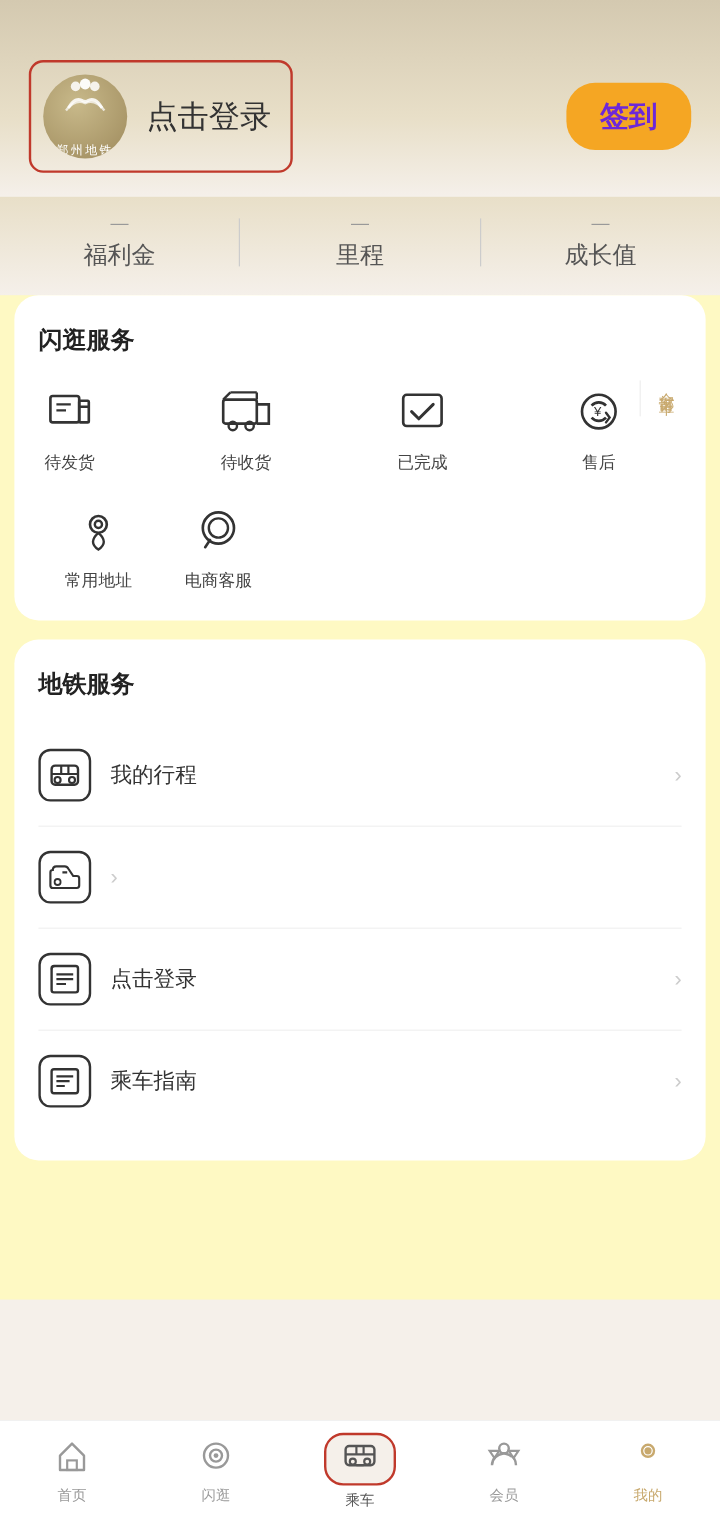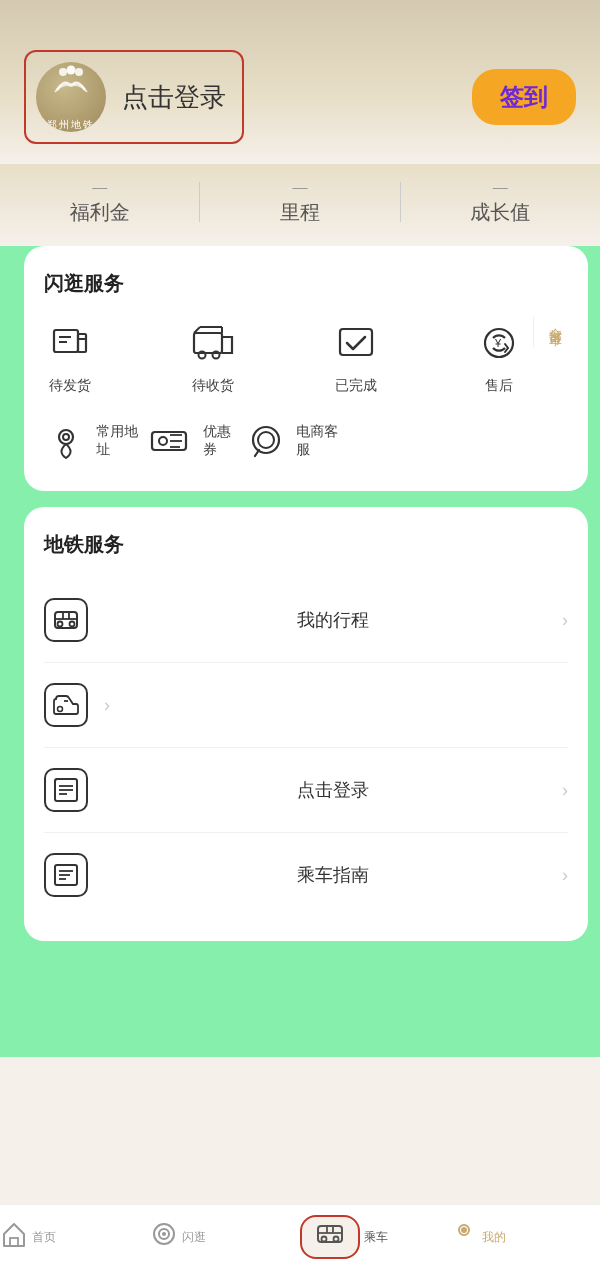--- a/index.html
+++ b/index.html
@@ -87,22 +87,22 @@
       color: #555;
     }
     .stat-divider {
       width: 1px;
       background: #ccc;
       margin: 4px 0;
     }
 
     
     .main-content {
-      background: #86efac;
-      padding: 0 0 100px 12px;
+      background: #fef9c3;
+      padding: 0 0 100px 0;
     }
 
     
     .card {
       background: #fff;
       border-radius: 20px;
       margin: 0 12px 16px 12px;
       padding: 24px 20px;
     }
 
@@ -170,21 +170,21 @@
 
     
     .service-row {
       display: flex;
       gap: 0;
       margin-top: 20px;
       justify-content: flex-start;
     }
     .service-item {
       display: flex;
-      flex-direction: row;
+      flex-direction: column;
       align-items: center;
       gap: 8px;
       cursor: pointer;
       width: 100px;
     }
     .service-icon {
       width: 52px;
       height: 52px;
       display: flex;
       align-items: center;
@@ -202,25 +202,23 @@
       display: flex;
       flex-direction: column;
       gap: 0;
     }
     .metro-item {
       display: flex;
       align-items: center;
       padding: 20px 0;
       border-bottom: 1px solid #f0f0f0;
       cursor: pointer;
-      text-align: center;
     }
     .metro-item:last-child {
       border-bottom: none;
-      gap: 44px;
     }
     .metro-item-icon {
       width: 44px;
       height: 44px;
       border: 2px solid #333;
       border-radius: 10px;
       display: flex;
       align-items: center;
       justify-content: center;
       font-size: 22px;
@@ -246,21 +244,21 @@
       background: #fff;
       display: flex;
       justify-content: space-around;
       align-items: center;
       padding: 10px 0 16px 0;
       border-top: 1px solid #eee;
       z-index: 100;
     }
     .nav-item {
       display: flex;
-      flex-direction: row;
+      flex-direction: column;
       align-items: center;
       gap: 4px;
       cursor: pointer;
       flex: 1;
     }
     .nav-icon {
       font-size: 26px;
       color: #999;
     }
     .nav-icon.active {
@@ -269,21 +267,21 @@
     .nav-label {
       font-size: 12px;
       color: #999;
     }
     .nav-label.active {
       color: #c8a96e;
     }
     .nav-center {
       flex: 1;
       display: flex;
-      flex-direction: row;
+      flex-direction: column;
       align-items: center;
       gap: 4px;
       cursor: pointer;
     }
     .nav-center-icon-wrap {
       background: #f5f0ea;
       border: 2px solid #c0392b;
       border-radius: 16px;
       width: 60px;
       height: 44px;
@@ -413,32 +411,20 @@
         <div class="service-icon">
           <svg width="38" height="38" viewBox="0 0 38 38" fill="none">
             <circle cx="19" cy="15" r="7" stroke="#333" stroke-width="2.2" fill="none"></circle>
             <circle cx="19" cy="15" r="3" stroke="#333" stroke-width="2" fill="none"></circle>
             <path d="M19 22 Q10 30 19 36 Q28 30 19 22" stroke="#333" stroke-width="2" fill="none"></path>
           </svg>
         </div>
         <span class="service-label">常用地址</span>
       </div>
 
-      <div class="service-item">
-        <div class="service-icon">
-          <svg width="38" height="38" viewBox="0 0 38 38" fill="none">
-            <rect x="2" y="10" width="34" height="18" rx="3" stroke="#333" stroke-width="2.2" fill="none"></rect>
-            <circle cx="13" cy="19" r="4" stroke="#333" stroke-width="2" fill="none"></circle>
-            <line x1="20" y1="13" x2="32" y2="13" stroke="#333" stroke-width="1.8"></line>
-            <line x1="20" y1="19" x2="32" y2="19" stroke="#333" stroke-width="1.8"></line>
-            <line x1="20" y1="25" x2="30" y2="25" stroke="#333" stroke-width="1.8"></line>
-          </svg>
-        </div>
-        <span class="service-label">优惠券</span>
-      </div>
 
       <div class="service-item">
         <div class="service-icon">
           <svg width="38" height="38" viewBox="0 0 38 38" fill="none">
             <circle cx="19" cy="18" r="13" stroke="#333" stroke-width="2.2" fill="none"></circle>
             <circle cx="19" cy="18" r="8" stroke="#333" stroke-width="2" fill="none"></circle>
             <path d="M12 28 L8 34" stroke="#333" stroke-width="2.2" stroke-linecap="round"></path>
           </svg>
         </div>
         <span class="service-label">电商客服</span>
@@ -544,20 +530,31 @@
           <line x1="4" y1="13" x2="28" y2="13" stroke="#555" stroke-width="1.8"></line>
           <line x1="13" y1="6" x2="13" y2="13" stroke="#555" stroke-width="1.8"></line>
           <line x1="19" y1="6" x2="19" y2="13" stroke="#555" stroke-width="1.8"></line>
           <line x1="13" y1="22" x2="19" y2="22" stroke="#555" stroke-width="1.8"></line>
         </svg>
       </span>
     </div>
     <span class="nav-center-label">乘车</span>
   </div>
 
+  <div class="nav-item">
+    <span class="nav-icon">
+      <svg width="28" height="28" viewBox="0 0 28 28" fill="none">
+        <path d="M4 22 Q4 14 14 12 Q24 14 24 22" stroke="#999" stroke-width="2" fill="none"></path>
+        <path d="M6 16 L2 10 L10 10 Z" stroke="#999" stroke-width="1.8" fill="none"></path>
+        <path d="M22 16 L18 10 L26 10 Z" stroke="#999" stroke-width="1.8" fill="none"></path>
+        <circle cx="14" cy="8" r="4" stroke="#999" stroke-width="2" fill="none"></circle>
+      </svg>
+    </span>
+    <span class="nav-label">会员</span>
+  </div>
 
   <div class="nav-item">
     <span class="nav-icon active">
       <svg width="28" height="28" viewBox="0 0 28 28" fill="none">
         <circle cx="14" cy="10" r="5" stroke="#c8a96e" stroke-width="2" fill="none"></circle>
         <circle cx="14" cy="10" r="3" fill="#c8a96e"></circle>
       </svg>
     </span>
     <span class="nav-label active">我的</span>
   </div>

